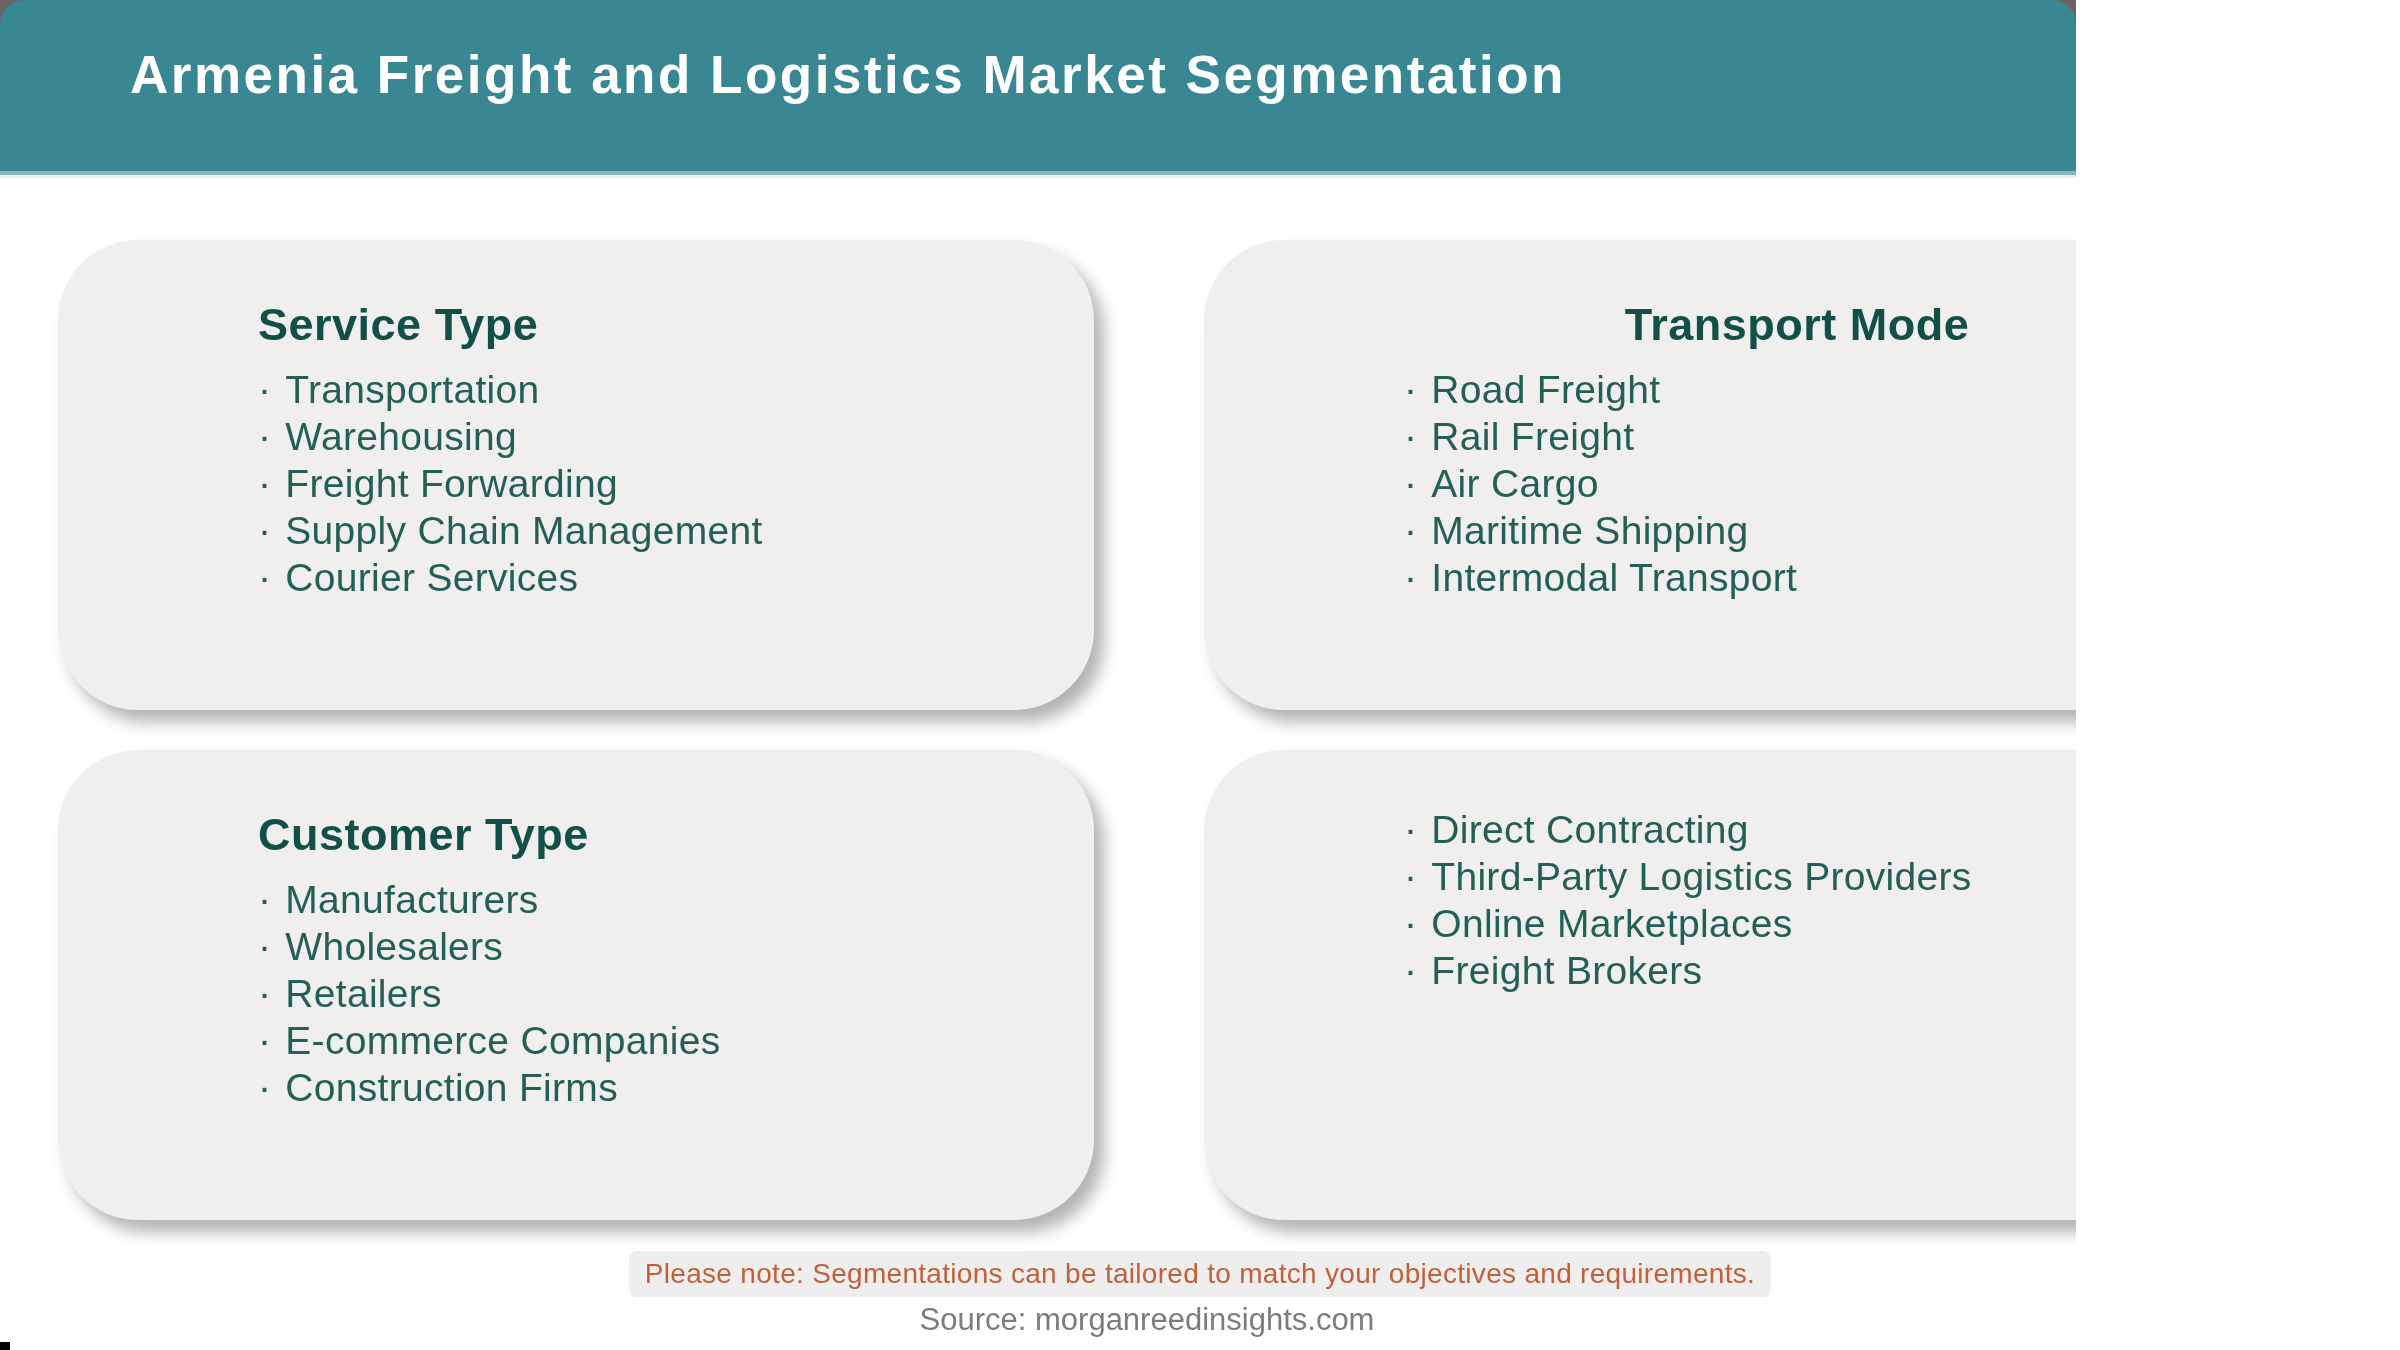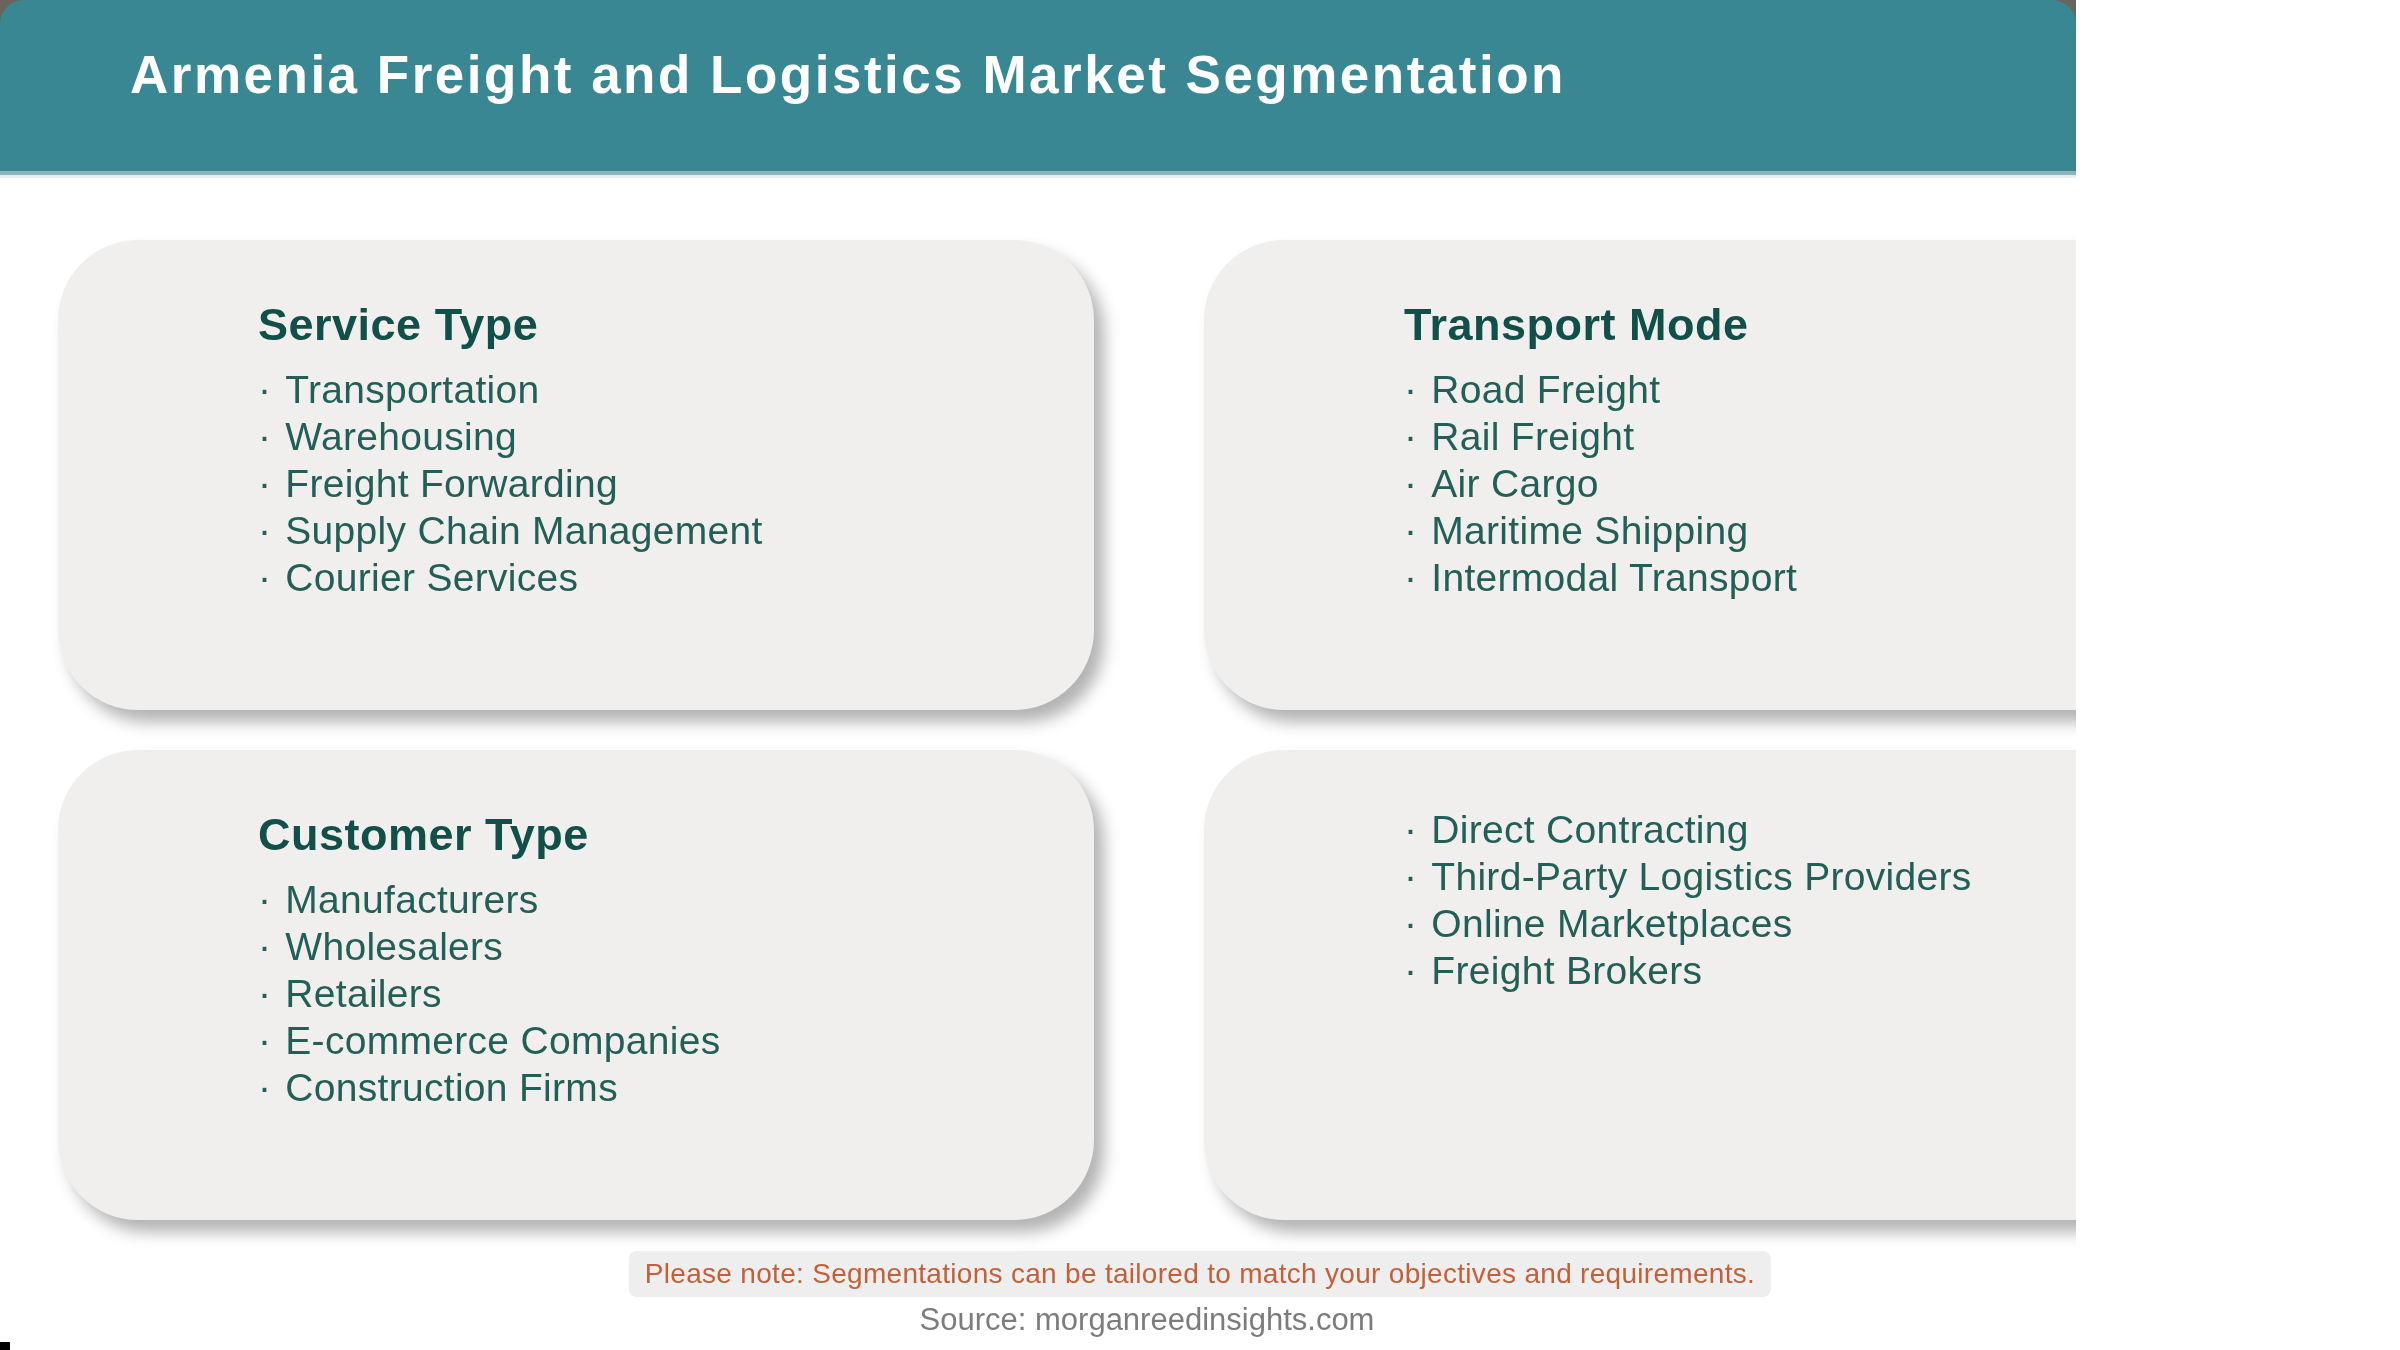--- a/index.html
+++ b/index.html
@@ -18,21 +18,21 @@
   .page-title{
     position:absolute;left:130px;top:44px;
     font-size:53px;font-weight:700;color:#ffffff;letter-spacing:2.5px;white-space:nowrap;
   }
   .card{
     position:absolute;width:1036px;height:470px;background:#f0efee;
     border-radius:80px;box-shadow:10px 12px 16px rgba(0,0,0,0.30);
     box-sizing:border-box;padding:56px 50px 0 200px;
   }
   .card-1{left:58px;top:240px;}
-  .card-2{left:1204px;top:240px;}
+  .card-2{left:1204px;top:240px;text-align:center;}
   .card-3{left:58px;top:750px;}
   .card-4{left:1204px;top:750px;}
   .card h2{
     margin:0 0 12px 0;font-size:45px;line-height:58px;font-weight:700;
     color:#114f49;letter-spacing:0.5px;
   }
   .card ul{list-style:none;margin:0;padding:0;}
   .card li{
     display:flex;align-items:baseline;
     font-size:39px;line-height:47px;color:#225f57;letter-spacing:0.3px;white-space:nowrap;

